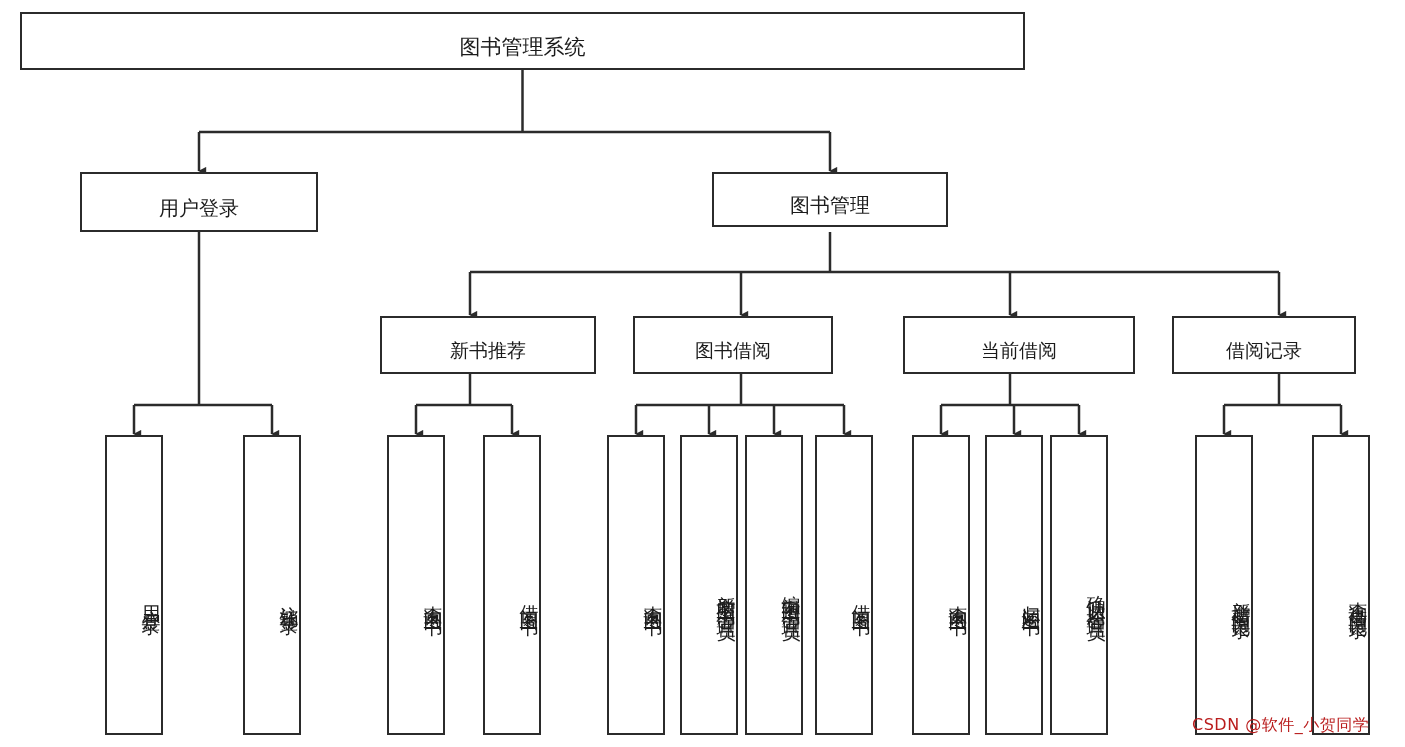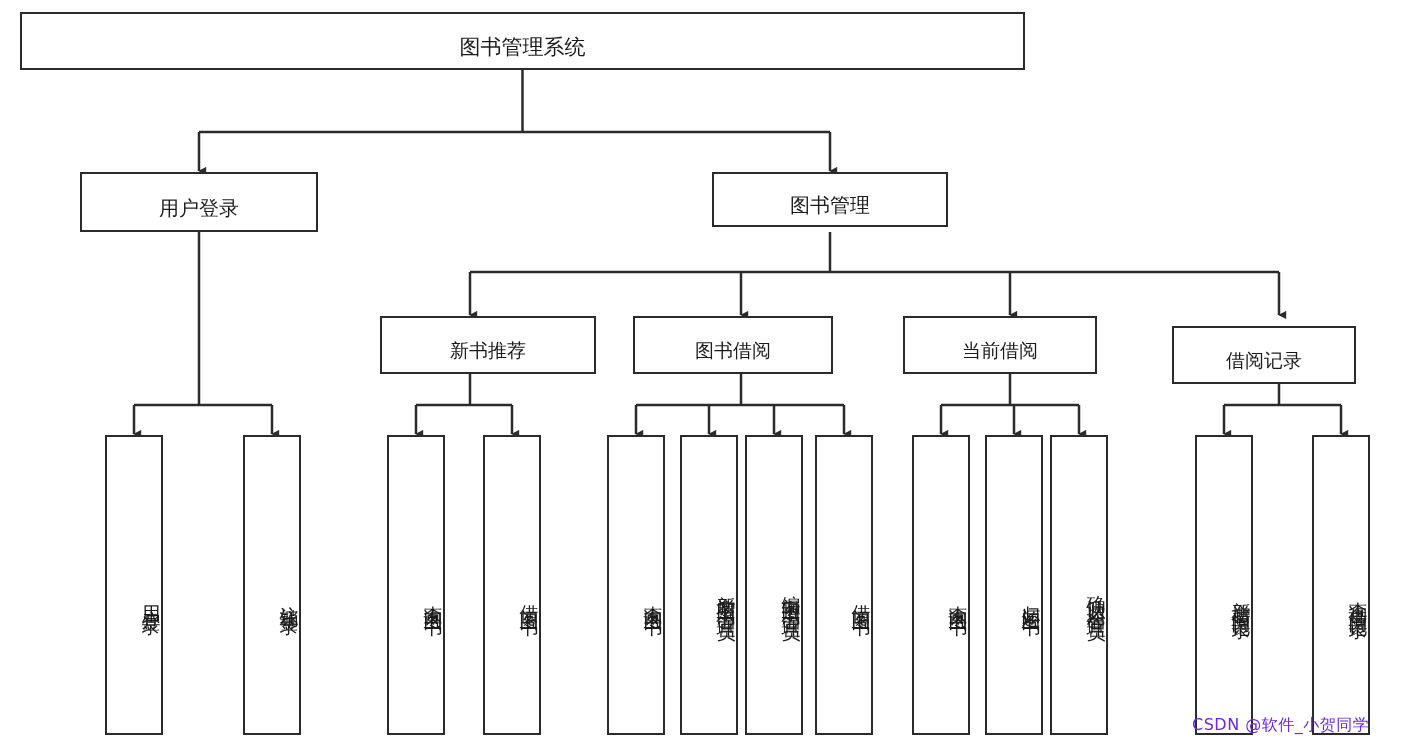--- a/index.html
+++ b/index.html
@@ -119,24 +119,24 @@
       </div>
       <div class="node level-1" style="left: 712px; top: 172px; width: 236px; height: 55px;">
         <span class="node-label">图书管理</span>
       </div>
       <div class="node level-2" style="left: 380px; top: 316px; width: 216px; height: 58px;">
         <span class="node-label">新书推荐</span>
       </div>
       <div class="node level-2" style="left: 633px; top: 316px; width: 200px; height: 58px;">
         <span class="node-label">图书借阅</span>
       </div>
-      <div class="node level-2" style="left: 903px; top: 316px; width: 194px; height: 58px; font-family: Liberation Mono, monospace;">
+      <div class="node level-2" style="left: 903px; top: 316px; width: 232px; height: 58px; font-family: Liberation Mono, monospace;">
         <span class="node-label">当前借阅</span>
       </div>
-      <div class="node level-2" style="left: 1172px; top: 326px; width: 184px; height: 58px; justify-content: center;">
+      <div class="node level-2" style="left: 1172px; top: 316px; width: 184px; height: 58px; justify-content: center;">
         <span class="node-label">借阅记录</span>
       </div>
       <div class="node level-3 leaf" style="left: 105px; top: 435px; width: 58px; height: 300px;">
         <span class="node-label">用户登录</span>
       </div>
       <div class="node level-3 leaf" style="left: 243px; top: 435px; width: 58px; height: 300px;">
         <span class="node-label">注销登录</span>
       </div>
       <div class="node level-3 leaf" style="left: 387px; top: 435px; width: 58px; height: 300px;">
         <span class="node-label">查询图书</span>
@@ -166,15 +166,15 @@
         <span class="node-label">确认归还（管理员）</span>
       </div>
       <div class="node level-3 leaf" style="left: 1195px; top: 435px; width: 58px; height: 300px;">
         <span class="node-label">新增借阅记录</span>
       </div>
       <div class="node level-3 leaf" style="left: 1312px; top: 435px; width: 58px; height: 300px;">
         <span class="node-label">查询借阅记录</span>
       </div>
     </div>
 
-  <div class="watermark" style="left: 1192px; top: 715px; color: #6d28d9;">CSDN @软件_小贺同学</div>
+  <div class="watermark" style="left: 1192px; top: 715px; color: #b91c1c;">CSDN @软件_小贺同学</div>
 
 </div>
 
 </body></html>

